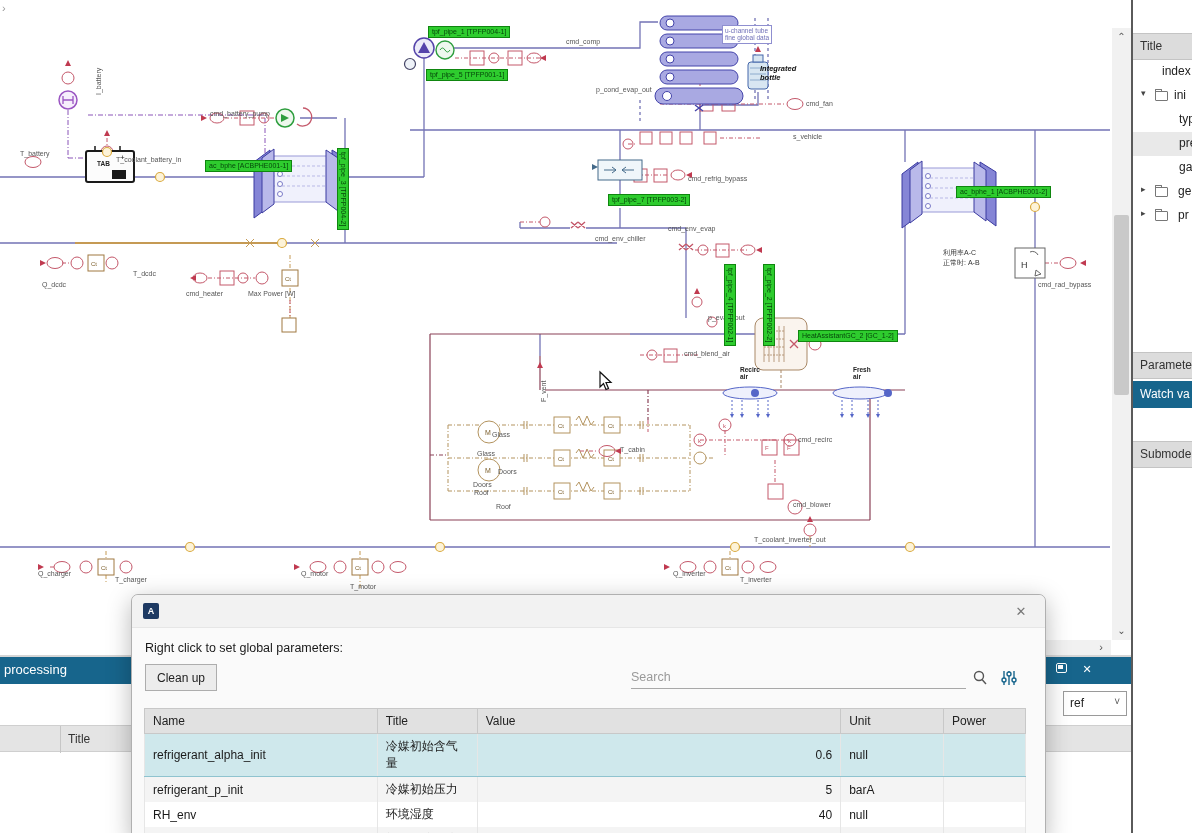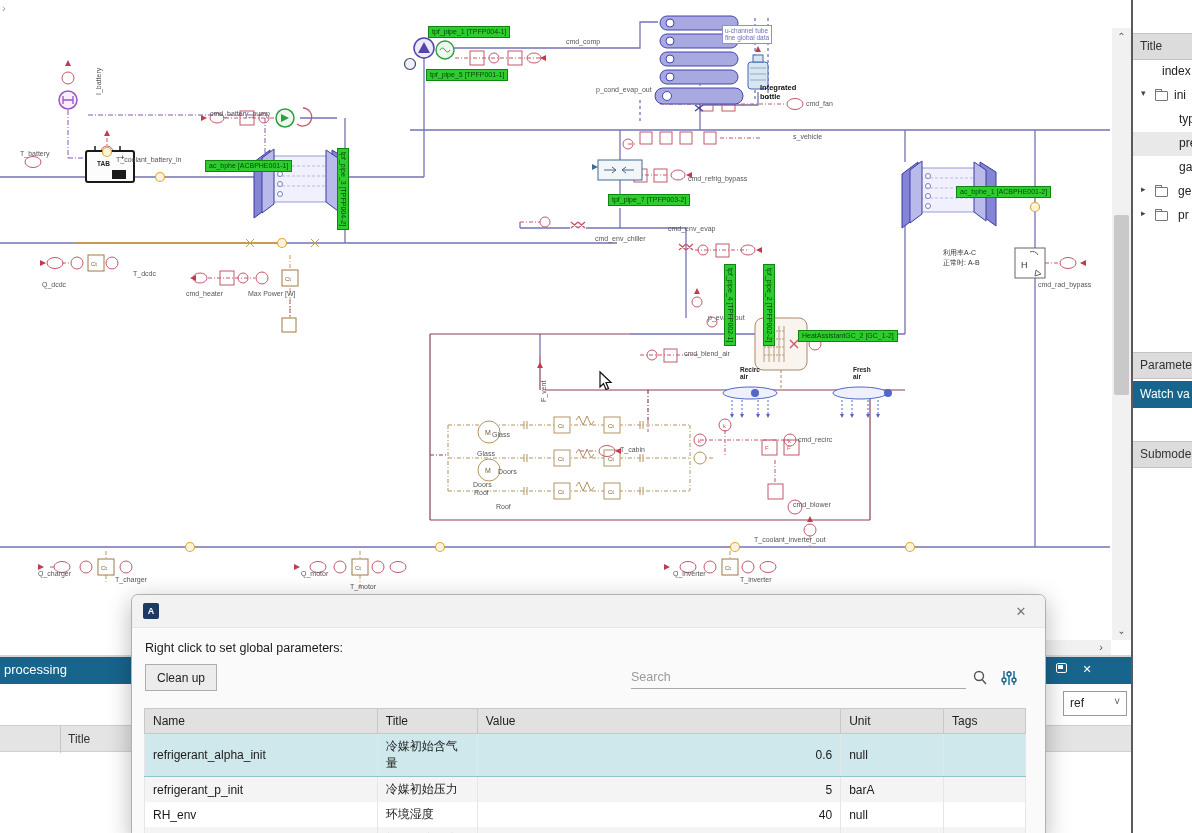--- a/index.html
+++ b/index.html
@@ -403,21 +403,21 @@
         <div class="cl" style="left: 1038px; top: 281px;">cmd_rad_bypass</div>
         <div class="cl b" style="left: 97px; top: 160px;">TAB</div>
         <div class="cl cn" style="left: 943px; top: 249px;">利用率A-C</div>
         <div class="cl cn" style="left: 943px; top: 259px;">正常时: A-B</div>
         <div class="cl b" style="left: 740px; top: 366px;">Recirc
 air</div>
         <div class="cl b" style="left: 853px; top: 366px;">Fresh
 air</div>
         <div class="cl pb" style="left: 722px; top: 25px;">u-channel tube
 fine global data</div>
-        <div class="cl bb" style="left: 760px; top: 84px;">Integrated
+        <div class="cl bb" style="left: 760px; top: 65px; font-style: italic;">Integrated
 bottle</div>
         <div class="cl g" style="left: 205px; top: 160px;">ac_bphe [ACBPHE001-1]</div>
         <div class="cl g rot" style="left: 349px; top: 148px; transform: rotate(90deg);">tpf_pipe_3 [TPFP004-2]</div>
         <div class="cl g" style="left: 428px; top: 26px;">tpf_pipe_1 [TPFP004-1]</div>
         <div class="cl g" style="left: 426px; top: 69px;">tpf_pipe_5 [TPFP001-1]</div>
         <div class="cl g" style="left: 608px; top: 194px;">tpf_pipe_7 [TPFP003-2]</div>
         <div class="cl g rot" style="left: 736px; top: 264px; transform: rotate(90deg);">tpf_pipe_4 [TPFP002-1]</div>
         <div class="cl g rot" style="left: 775px; top: 264px; transform: rotate(90deg);">tpf_pipe_2 [TPFP002-2]</div>
         <div class="cl g" style="left: 798px; top: 330px;">HeatAssistantGC_2 [GC_1-2]</div>
         <div class="cl g" style="left: 956px; top: 186px;">ac_bphe_1 [ACBPHE001-2]</div>
@@ -519,21 +519,21 @@
           <col class="c-value">
           <col class="c-unit">
           <col class="c-tags">
         </colgroup>
       <thead>
           <tr>
             <th>Name</th>
             <th>Title</th>
             <th>Value</th>
             <th>Unit</th>
-            <th>Tags</th>
+            <th>Power</th>
           </tr>
         </thead>
       <tbody>
           <tr class="sel">
             <td>refrigerant_alpha_init</td>
             <td>冷媒初始含气量</td>
             <td class="val">0.6</td>
             <td>null</td>
             <td></td>
           </tr>

